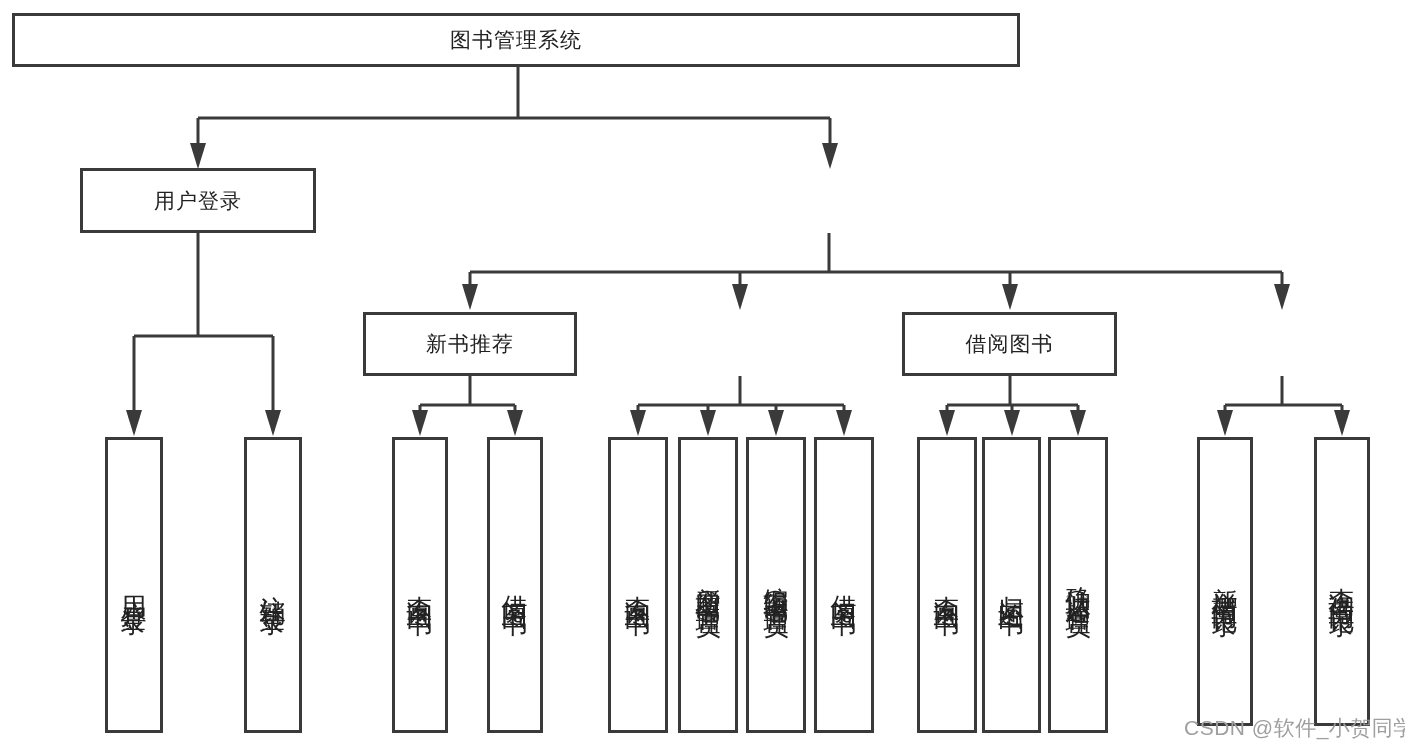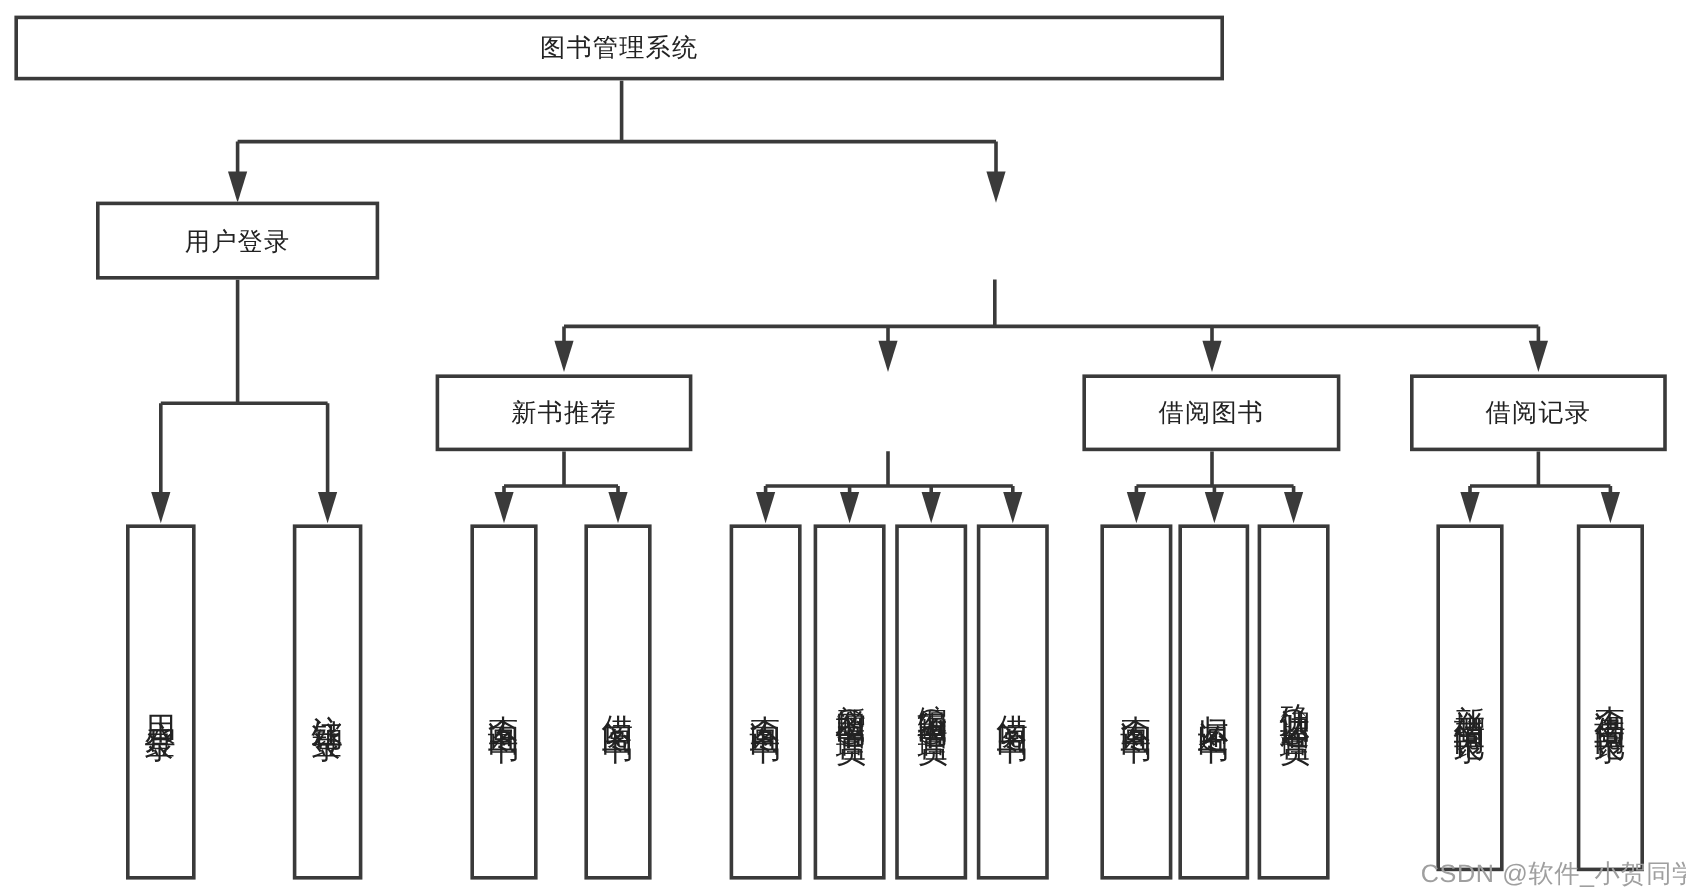--- a/index.html
+++ b/index.html
@@ -119,23 +119,20 @@
   <div class="node hbox" style="left:80px;top:168px;width:236px;height:65px">
     <span>用户登录</span>
   </div>
 
   <div class="node hbox" style="left:363px;top:312px;width:214px;height:64px">
     <span>新书推荐</span>
   </div>
   <div class="node hbox" style="left:902px;top:312px;width:215px;height:64px">
     <span>借阅图书</span>
   </div>
-  <div class="node hbox" style="left:1175px;top:312px;width:214px;height:64px">
-    <span>借阅记录</span>
-  </div>
 
   <div class="node vbox" style="left:105px;top:437px;width:58px;height:296px">用户登录</div>
   <div class="node vbox" style="left:244px;top:437px;width:58px;height:296px">注销登录</div>
 
   <div class="node vbox" style="left:392px;top:437px;width:56px;height:296px">查询图书</div>
   <div class="node vbox" style="left:487px;top:437px;width:56px;height:296px">借阅图书</div>
 
   <div class="node vbox" style="left:608px;top:437px;width:60px;height:296px">查询图书</div>
   <div class="node vbox long" style="left:678px;top:437px;width:60px;height:296px">新增图书（管理员）</div>
   <div class="node vbox long" style="left:746px;top:437px;width:60px;height:296px">编辑图书（管理员）</div>

